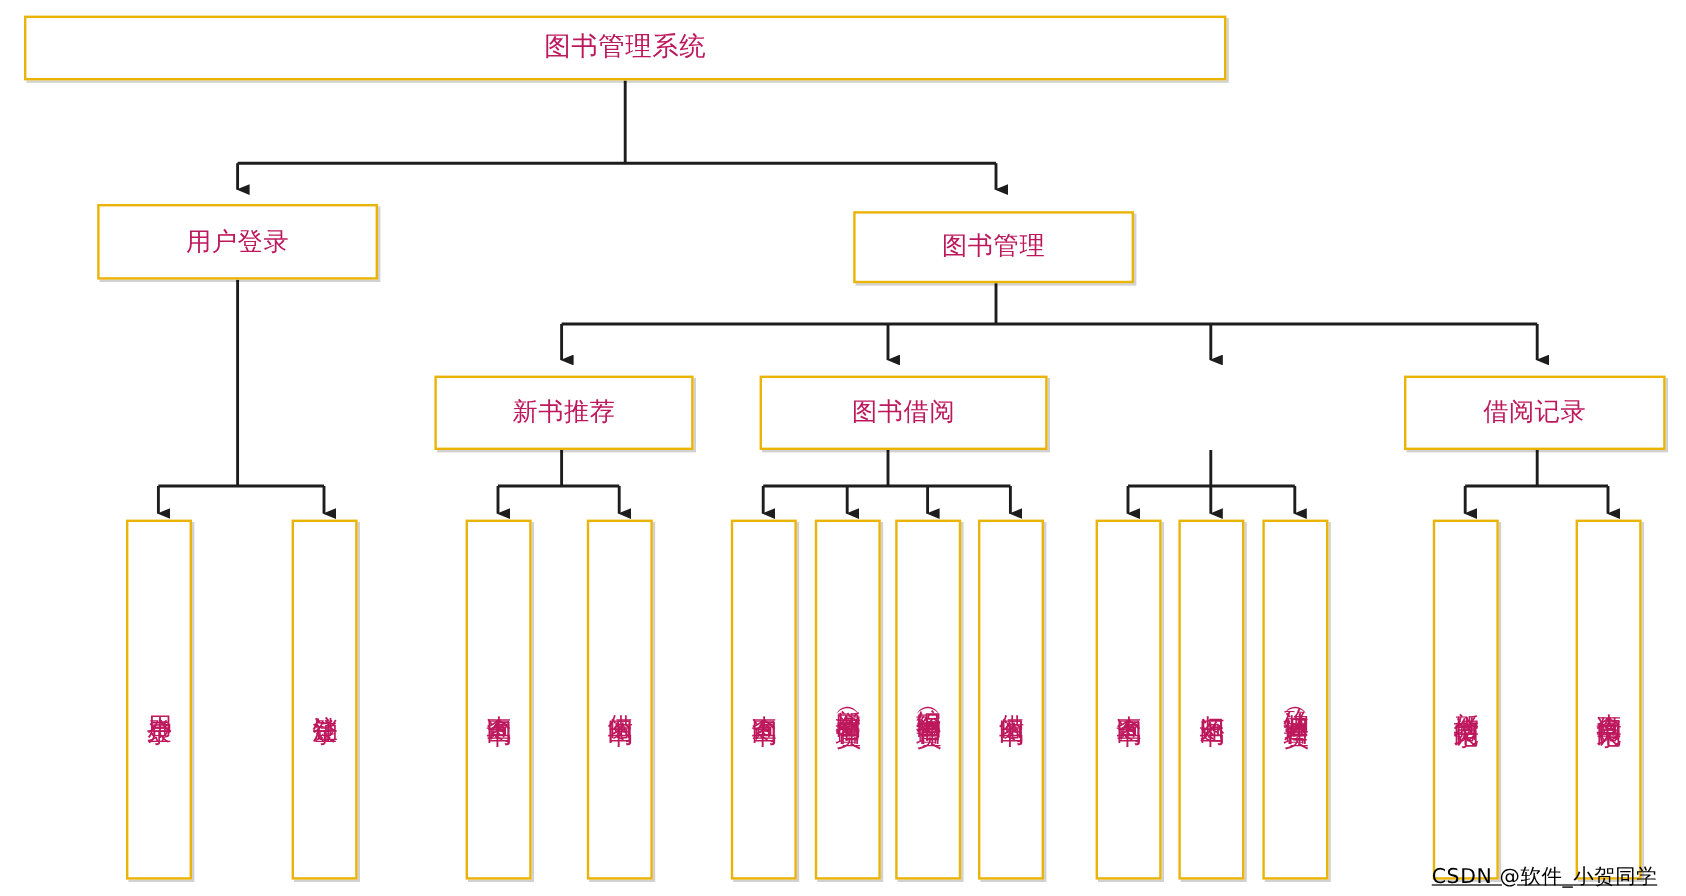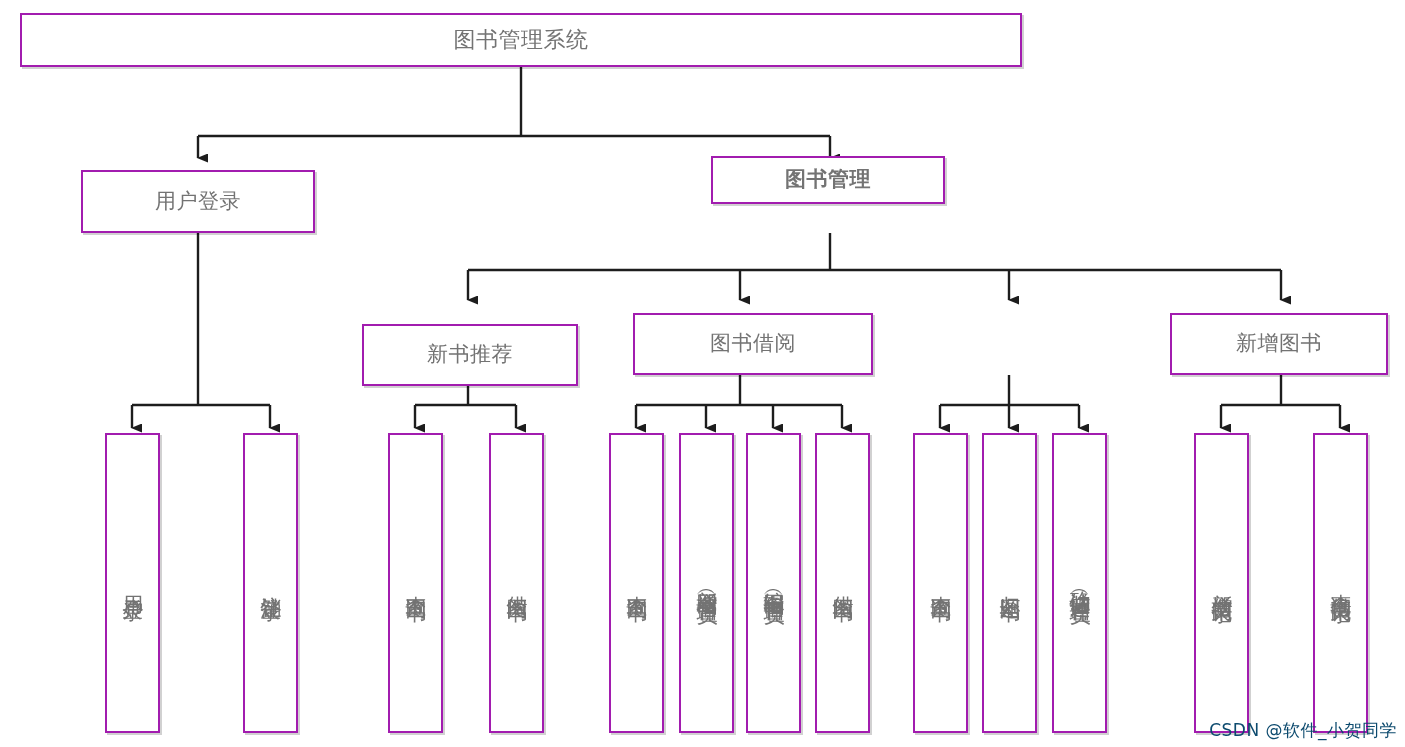--- a/index.html
+++ b/index.html
@@ -18,26 +18,26 @@
     position: absolute;
     left: 0;
     top: 0;
     width: 1405px;
     height: 747px;
   }
   .node {
     position: absolute;
     box-sizing: border-box;
     background: #ffffff;
-    border: 2px solid #a21caf;
+    border: 2px solid #eab308;
     box-shadow: 2px 2px 0 rgba(0,0,0,0.18);
     display: flex;
     align-items: center;
     justify-content: center;
-    color: #737373;
+    color: #be185d;
     letter-spacing: 0.5px;
   }
   .node.horiz {
     font-size: 21px;
     line-height: 1.2;
     text-align: center;
   }
   .node.root {
     font-size: 22px;
   }
@@ -52,27 +52,28 @@
     justify-content: center;
   }
   .node.vert .vtext {
     writing-mode: vertical-rl;
     text-orientation: upright;
     display: block;
     white-space: nowrap;
   }
   #watermark {
     position: absolute;
-    right: 8px;
+    right: 24px;
     bottom: 5px;
     font-size: 17px;
-    color: #0c4a6e;
+    color: #000000;
     letter-spacing: 0.5px;
     white-space: nowrap;
     pointer-events: none;
+    text-decoration: underline;
   }
 </style>
 </head>
 <body>
 
 <div id="diagram">
 
   <svg width="1405" height="747" style="position:absolute;left:0;top:0;">
     <defs>
       <marker id="arrowhead" markerWidth="9" markerHeight="11" refX="4.5" refY="10" orient="auto" markerUnits="userSpaceOnUse">
@@ -120,28 +121,28 @@
       <path d="M1221,405 L1340,405"></path>
       <path d="M1221,405 L1221,428" marker-end="url(#arrowhead)"></path>
       <path d="M1340,405 L1340,428" marker-end="url(#arrowhead)"></path>
     </g>
   </svg>
 
   <div class="node horiz root" style="left:20px;top:13px;width:1002px;height:54px;">图书管理系统</div>
 
   <div class="node horiz" style="left:81px;top:170px;width:234px;height:63px;">用户登录</div>
 
-  <div class="node horiz" style="left:711px;top:156px;width:234px;height:48px;font-weight:bold;">图书管理</div>
+  <div class="node horiz" style="left:711px;top:176px;width:234px;height:60px;">图书管理</div>
 
-  <div class="node horiz" style="left:362px;top:313px;width:216px;height:62px;margin-top:11px;">新书推荐</div>
+  <div class="node horiz" style="left:362px;top:313px;width:216px;height:62px;">新书推荐</div>
 
   <div class="node horiz" style="left:633px;top:313px;width:240px;height:62px;">图书借阅</div>
 
 
-  <div class="node horiz" style="left:1170px;top:313px;width:218px;height:62px;">新增图书</div>
+  <div class="node horiz" style="left:1170px;top:313px;width:218px;height:62px;">借阅记录</div>
 
   <div class="node vert" style="left:105px;top:433px;width:55px;height:300px;">
     <span class="vtext">用户登录</span>
   </div>
 
   <div class="node vert" style="left:243px;top:433px;width:55px;height:300px;">
     <span class="vtext">注销登录</span>
   </div>
 
   <div class="node vert" style="left:388px;top:433px;width:55px;height:300px;">

